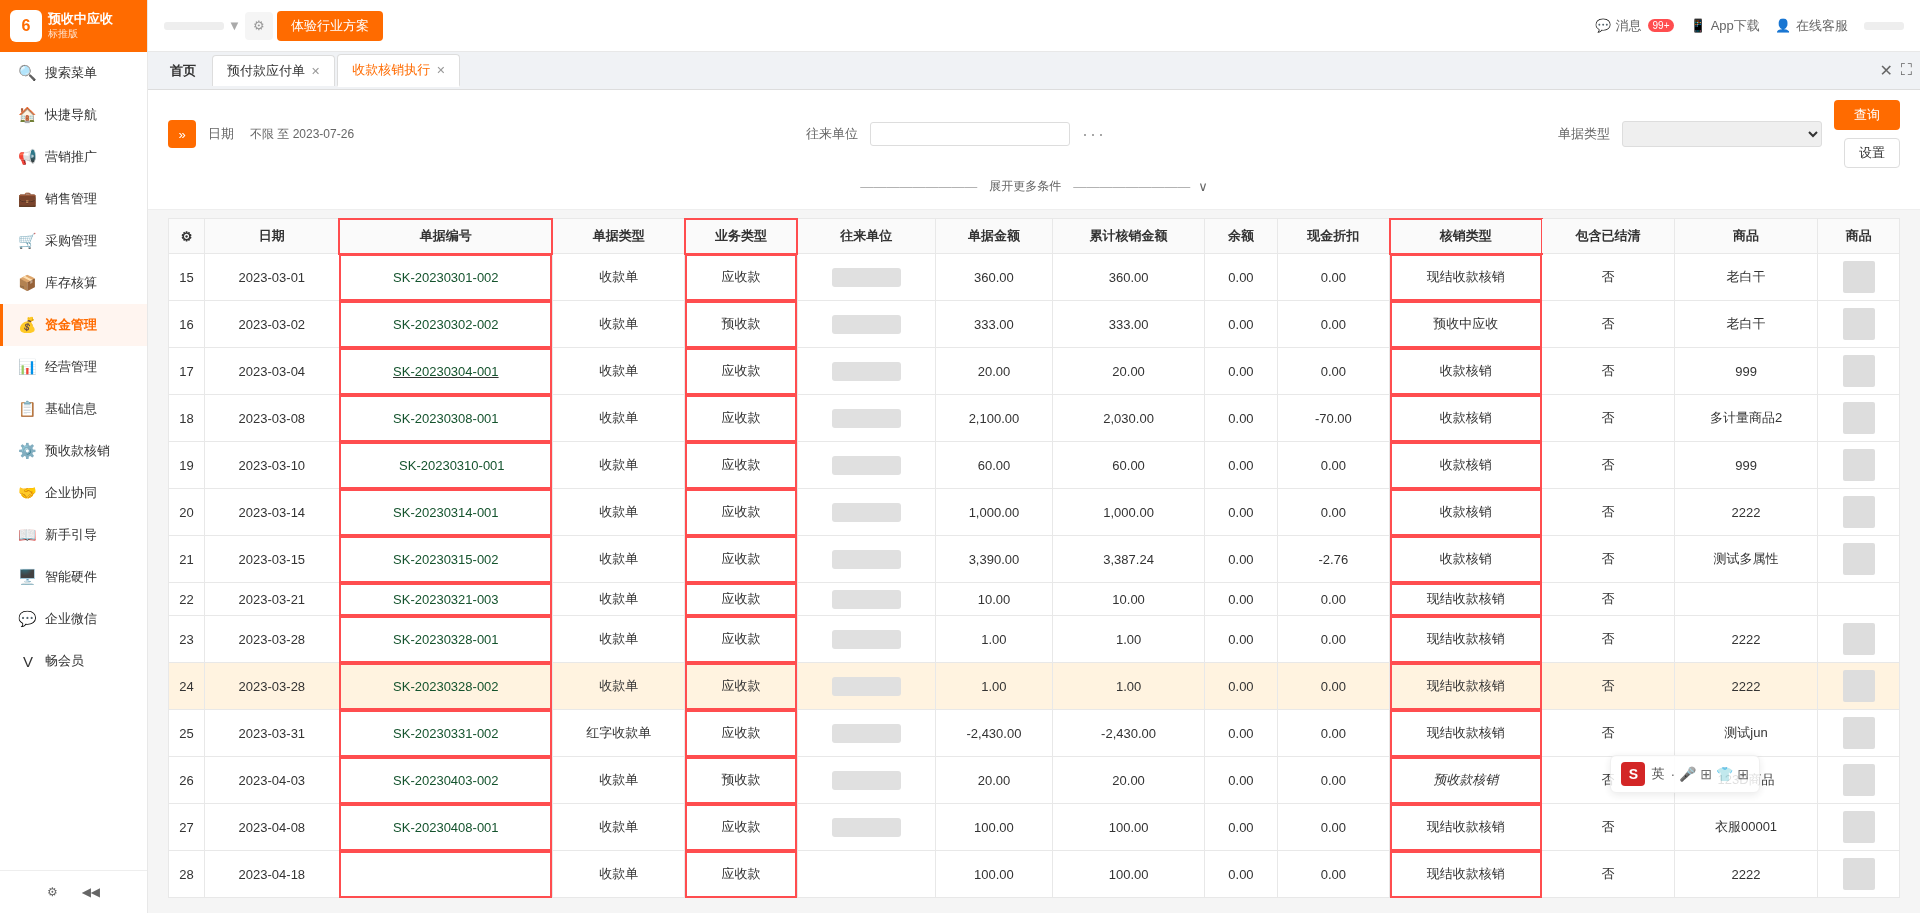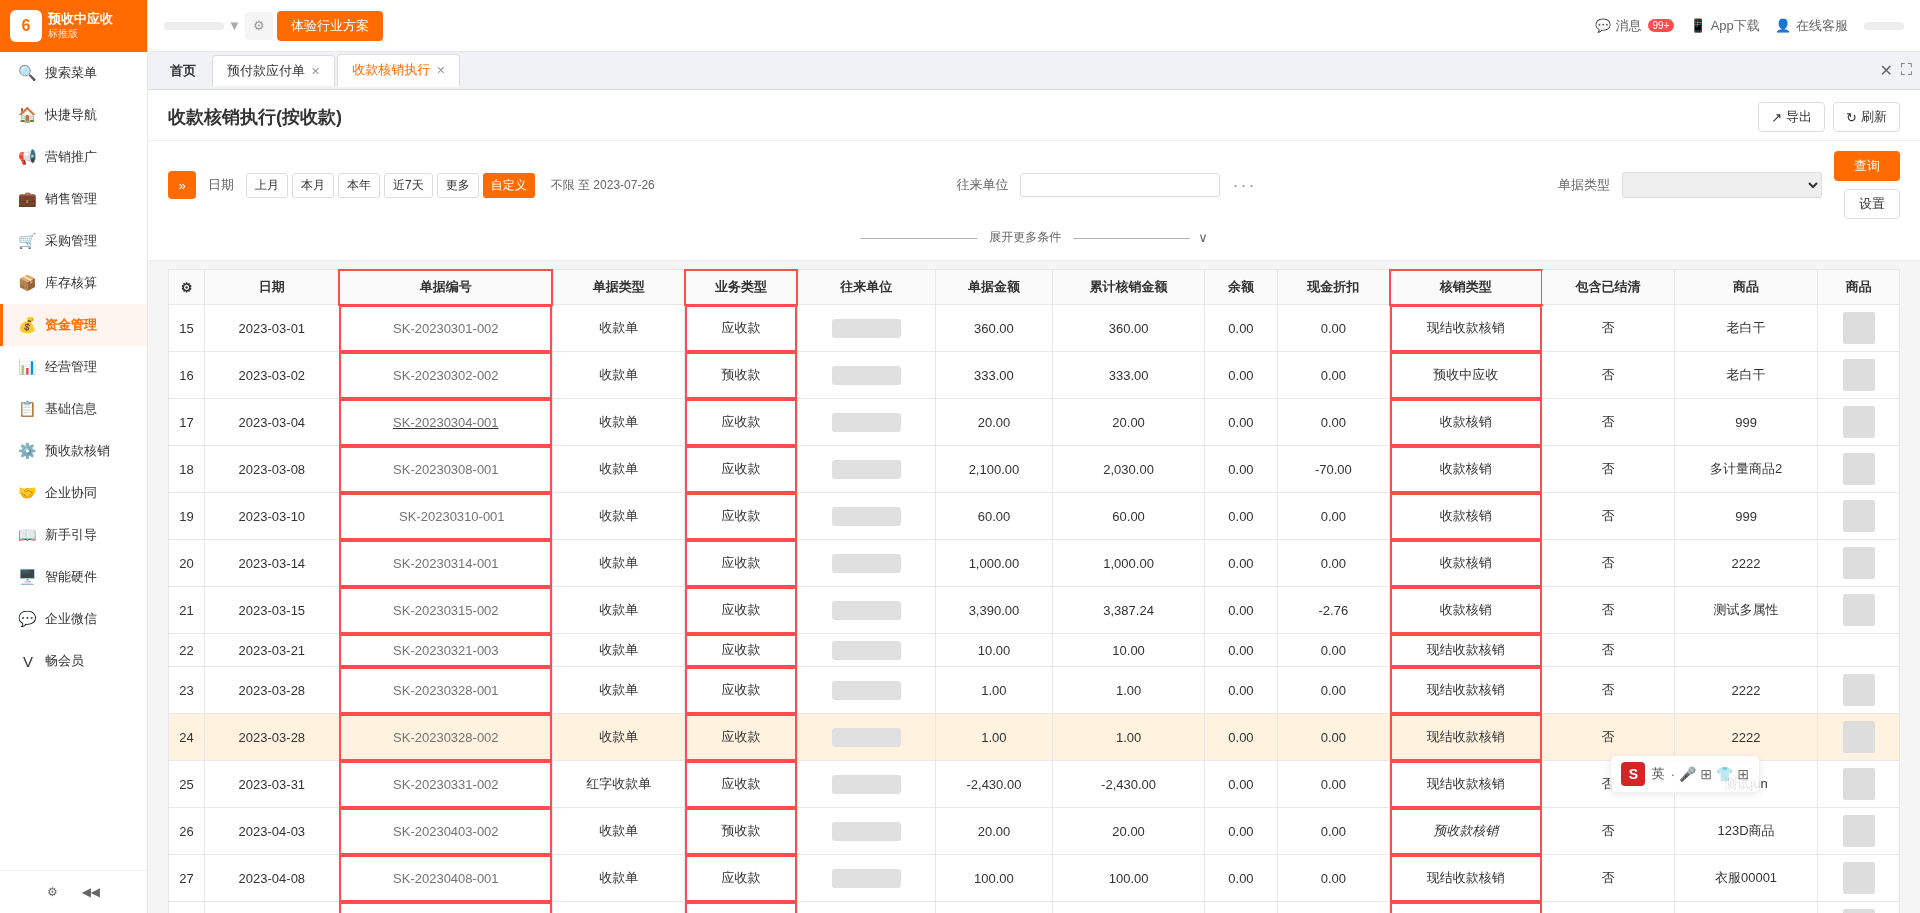--- a/index.html
+++ b/index.html
@@ -58,21 +58,21 @@
     .filter-actions-col { display: flex; flex-direction: column; gap: 4px; align-items: flex-end; margin-left: auto; }
     .expand-conditions { display: flex; align-items: center; justify-content: center; padding: 4px; color: #666; font-size: 12px; cursor: pointer; }
     .expand-conditions span { margin: 0 4px; }
 
     
     .table-area { flex: 1; overflow: auto; padding: 0 20px 10px; background: #f5f5f5; }
     .data-table { width: 100%; border-collapse: collapse; background: #fff; margin-top: 8px; font-size: 12px; }
     .data-table th { background: #fafafa; border: 1px solid #e8e8e8; padding: 8px 10px; text-align: center; color: #333; font-weight: 600; white-space: nowrap; position: sticky; top: 0; z-index: 2; }
     .data-table td { border: 1px solid #e8e8e8; padding: 7px 10px; text-align: center; color: #333; white-space: nowrap; }
     .data-table tr.highlighted td { background: #fff3e0; }
-    .link { color: #737373; cursor: pointer; text-decoration: none; }
+    .link { color: #14532d; cursor: pointer; text-decoration: none; }
     .negative { color: #ff4d4f; }
 
     
     .watermark { position: fixed; bottom: 120px; right: 160px; opacity: 0.85; display: flex; align-items: center; background: #fff; border: 1px solid #eee; border-radius: 6px; padding: 6px 10px; gap: 6px; z-index: 100; box-shadow: 0 2px 8px rgba(0,0,0,0.1); }
     .watermark-s { width: 24px; height: 24px; background: #c00; color: #fff; border-radius: 4px; display: flex; align-items: center; justify-content: center; font-weight: bold; font-size: 14px; }
     .table-container { position: relative; }
   </style>
 </head>
 <body>
 
@@ -192,48 +192,27 @@
     <div class="tab active">
       <span>收款核销执行</span>
       <span class="tab-close">✕</span>
     </div>
     <div class="tabs-right">
       <div class="tabs-right-btn">✕</div>
       <div class="tabs-right-btn">⛶</div>
     </div>
   </div>
 
-  <div class="page-header">
-    <div class="page-title">收款核销执行(按收款)</div>
-    <div class="page-header-actions">
-      <button class="action-btn">
-        <span>↗</span>
-        <span>导出</span>
-      </button>
-      <button class="action-btn">
-        <span>↻</span>
-        <span>刷新</span>
-      </button>
-    </div>
-  </div>
 
   <div class="filter-area">
     <div class="filter-row">
       <button class="filter-expand-btn">
         <span>»</span>
       </button>
       <span class="filter-label">日期</span>
-      <div class="filter-date-btns">
-        <button class="filter-date-btn">上月</button>
-        <button class="filter-date-btn">本月</button>
-        <button class="filter-date-btn">本年</button>
-        <button class="filter-date-btn">近7天</button>
-        <button class="filter-date-btn">更多</button>
-        <button class="custom-btn">自定义</button>
-      </div>
       <span style="color:#666;font-size:12px;margin-left:4px;">不限 至 2023-07-26</span>
       <span style="flex:1;"></span>
       <span class="filter-label">往来单位</span>
       <input class="filter-input" placeholder="" value="" style="width: 200px;">
       <span class="filter-dots">···</span>
       <span style="flex:1;"></span>
       <span class="filter-label">单据类型</span>
       <select class="filter-select" style="width:200px;"></select>
       <div class="filter-actions-col">
         <button class="query-btn">查询</button>

